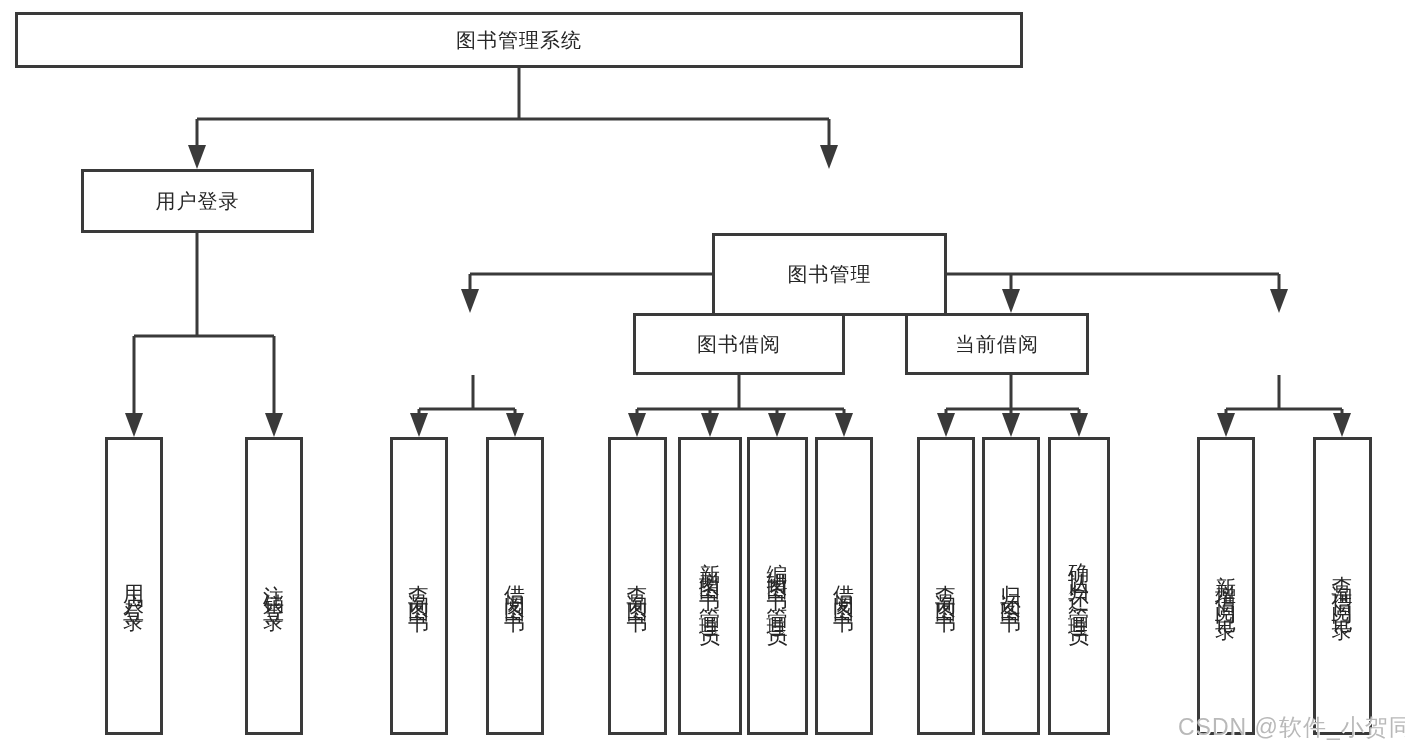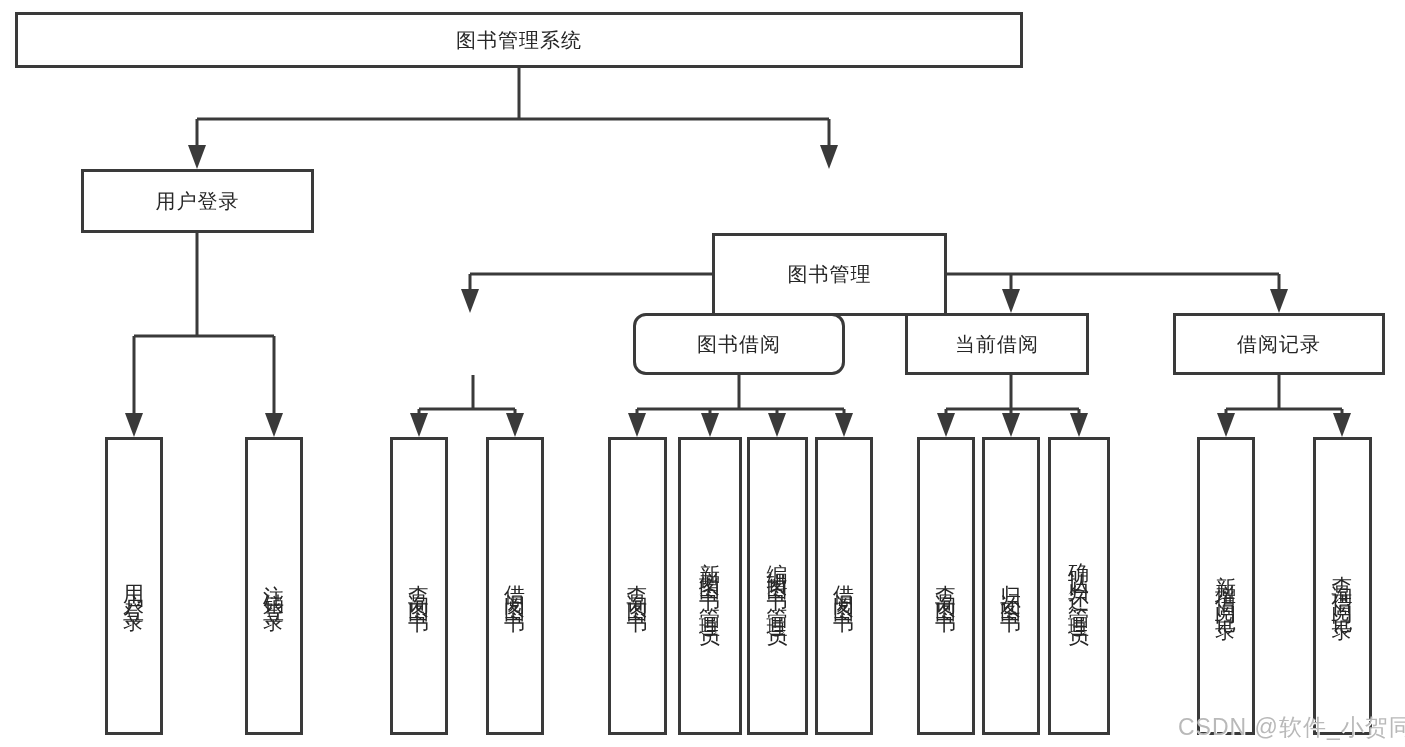--- a/index.html
+++ b/index.html
@@ -65,23 +65,22 @@
              M628 413h18l-9 24z M701 413h18l-9 24z M768 413h18l-9 24z M835 413h18l-9 24z
              M937 413h18l-9 24z M1002 413h18l-9 24z M1070 413h18l-9 24z
              M1217 413h18l-9 24z M1333 413h18l-9 24z" fill="#3a3a3a" stroke="none"></path>
   </svg>
 
   <div class="node" style="left:15px;top:12px;width:1008px;height:56px;">图书管理系统</div>
 
   <div class="node" style="left:81px;top:169px;width:233px;height:64px;">用户登录</div>
   <div class="node" style="left:712px;top:185px;width:235px;height:83px;margin-top:48px;">图书管理</div>
 
-  <div class="node" style="left:633px;top:313px;width:212px;height:62px;border-radius:13px;">图书借阅</div>
+  <div class="node" style="left:633px;top:313px;width:212px;height:62px;">图书借阅</div>
   <div class="node" style="left:905px;top:313px;width:184px;height:62px;">当前借阅</div>
-  <div class="node" style="left:1173px;top:313px;width:212px;height:62px;">借阅记录</div>
 
   <div class="node leaf" style="left:105px;width:58px;">
     <span class="vtext">用户登录</span>
   </div>
   <div class="node leaf" style="left:245px;width:58px;">
     <span class="vtext">注销登录</span>
   </div>
 
   <div class="node leaf" style="left:390px;width:58px;">
     <span class="vtext">查询图书</span>

